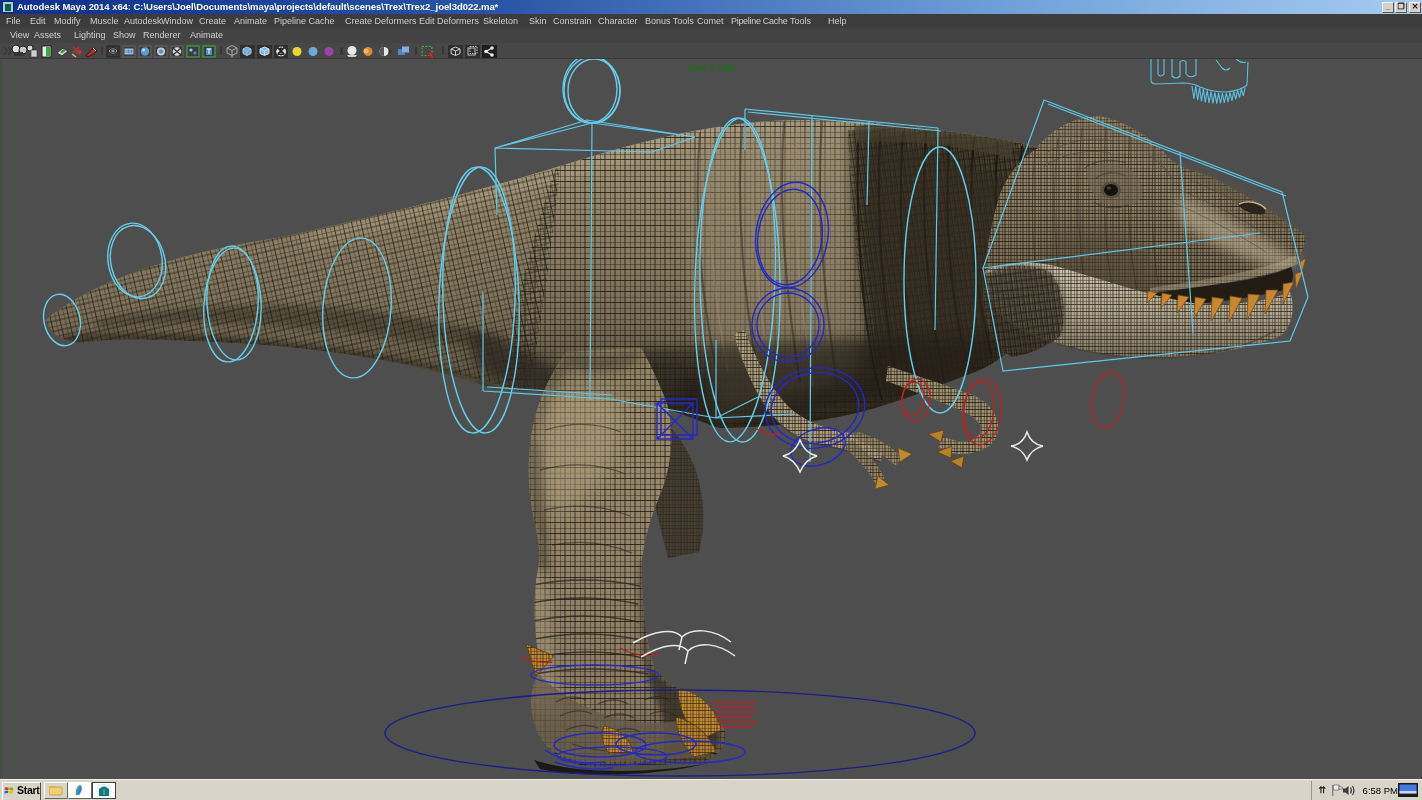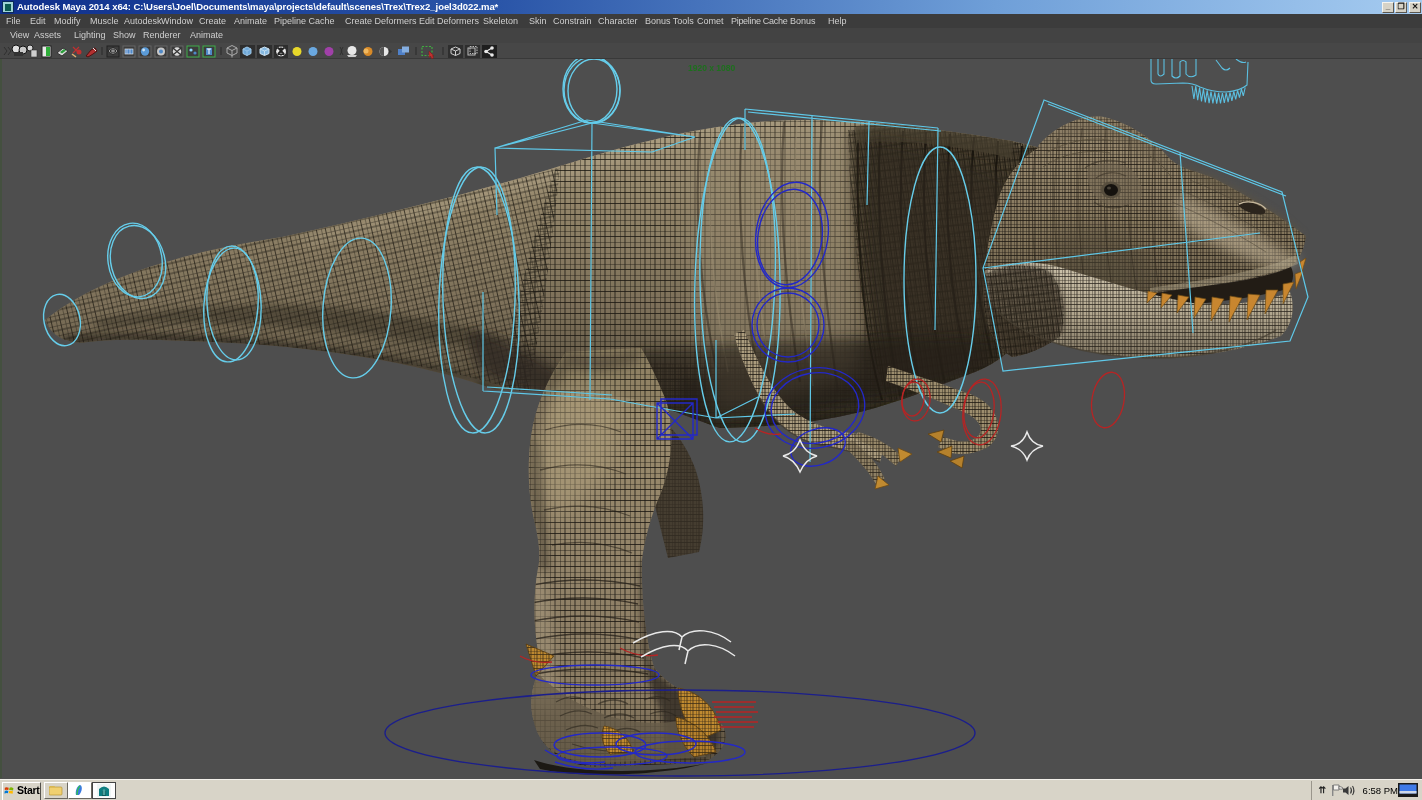--- a/index.html
+++ b/index.html
@@ -56,21 +56,21 @@
       <span style="left:274px">Pipeline Cache</span>
     <span style="left:345px">Create Deformers</span>
       <span style="left:419px">Edit Deformers</span>
       <span style="left:483px">Skeleton</span>
     <span style="left:529px">Skin</span>
       <span style="left:553px">Constrain</span>
       <span style="left:598px">Character</span>
     <span style="left:645px">Bonus Tools</span>
       <span style="left:697px">Comet</span>
       <span style="left:731px;letter-spacing:-0.3px">Pipeline Cache</span>
-    <span style="left:790px">Bonus</span>
+    <span style="left:790px">Tools</span>
       <span style="left:828px">Help</span>
   </div>
   <div id="panelbar">
     <span style="left:10px">View</span>
       <span style="left:34px">Assets</span>
       <span style="left:74px">Lighting</span>
     <span style="left:113px">Show</span>
       <span style="left:143px">Renderer</span>
       <span style="left:190px">Animate</span>
   </div>

